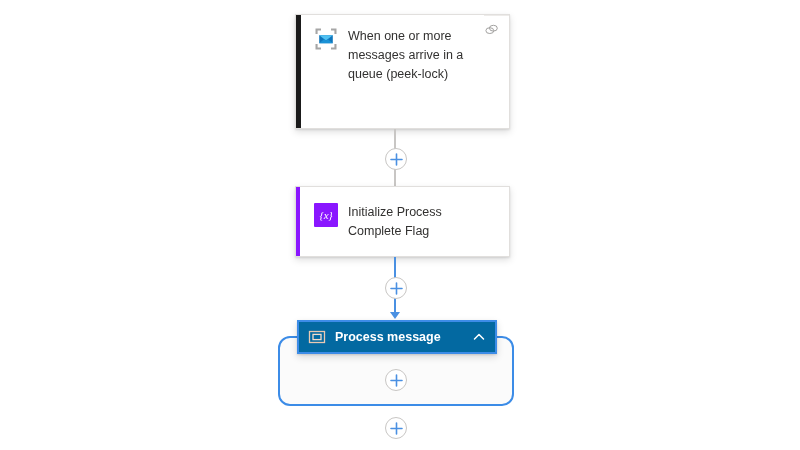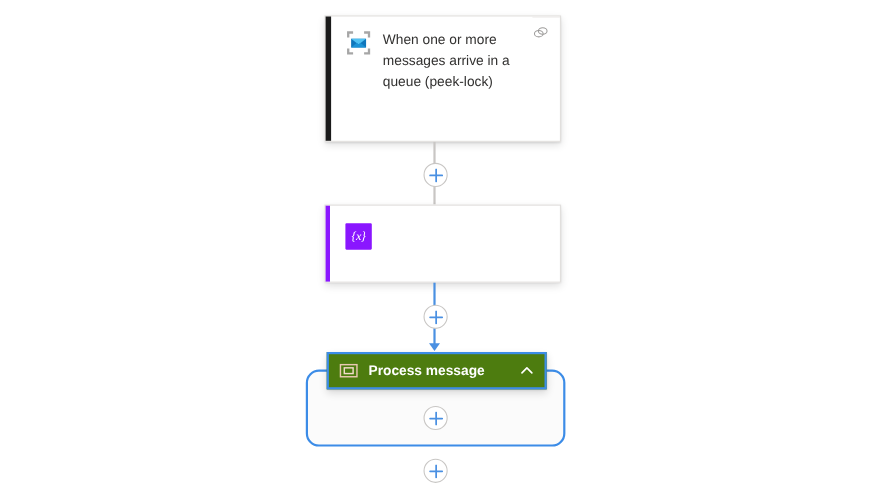--- a/index.html
+++ b/index.html
@@ -126,21 +126,21 @@
     background: #fbfbfb;
     box-sizing: border-box;
   }
 
   #scope-header {
     position: absolute;
     left: 297px;
     top: 320px;
     width: 200px;
     height: 34px;
-    background: #4d7c0f;
+    background: #0369a1;
     border: 2px solid #3c8ce7;
     box-sizing: border-box;
     display: flex;
     align-items: center;
     padding: 0 8px 0 9px;
     box-shadow: 0 0.6px 1.8px rgba(0,0,0,0.12), 0 3.2px 7.2px rgba(0,0,0,0.14);
   }
   .scope-icon {
     flex: 0 0 auto;
     width: 18px;
@@ -244,20 +244,21 @@
       <path d="M6.5 1 V12 M1 6.5 H12" stroke="#4a90e2" stroke-width="1.6" stroke-linecap="round"></path>
     </svg>
   </div>
 
   <div class="card" id="variables-card">
     <div class="accent"></div>
     <div class="card-top">
       <div class="card-icon">
         <span class="vars-icon">{x}</span>
       </div>
+      <div class="card-title">Initialize Process Complete Flag</div>
     </div>
   </div>
 
   <div class="connector blue" style="left:394px; top:257px; height:57px;"></div>
   <div class="arrowhead" style="left:390px; top:312px;"></div>
 
   <div class="plus-btn" id="plus-2">
     <svg width="13" height="13" viewBox="0 0 13 13">
       <path d="M6.5 1 V12 M1 6.5 H12" stroke="#4a90e2" stroke-width="1.6" stroke-linecap="round"></path>
     </svg>

